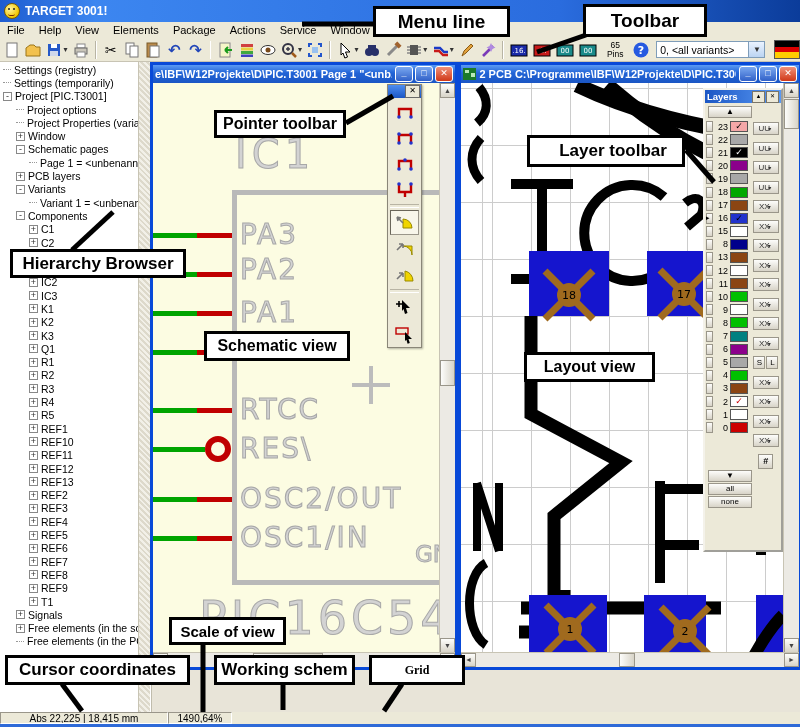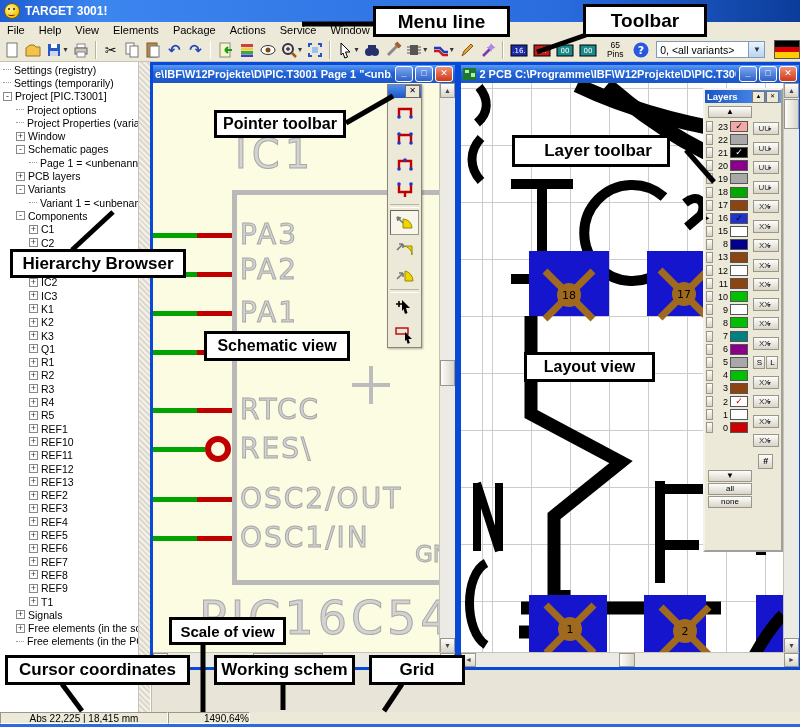--- a/index.html
+++ b/index.html
@@ -936,41 +936,41 @@
       <span class="sthumb" style="left:158px;top:0;width:16px;height:14px;"></span>
       <span class="sbtn" style="right:0;top:0;height:14px;line-height:12px;">►</span>
     </div>
   </div>
 </div>
 
 <div class="statusbar">
   <div class="scell" style="width:168px;">
     <span>Abs 22,225 | 18,415 mm</span>
   </div>
-  <div class="scell" style="width:82px;justify-content:flex-end;">
+  <div class="scell" style="width:64px;">
     <span>1490,64%</span>
   </div>
 </div>
 <div class="bottom-strip"></div>
 
 <svg id="overlay">
   <line x1="302" y1="24" x2="376" y2="24" stroke="#000" stroke-width="5"></line>
   <line x1="537" y1="52" x2="586" y2="35" stroke="#000" stroke-width="5"></line>
   <line x1="346" y1="123" x2="393" y2="96" stroke="#000" stroke-width="5"></line>
   <line x1="686" y1="150" x2="714" y2="182" stroke="#000" stroke-width="5"></line>
   <line x1="72" y1="250" x2="113" y2="212" stroke="#000" stroke-width="5"></line>
   <line x1="203" y1="644" x2="203" y2="712" stroke="#000" stroke-width="5"></line>
   <line x1="283" y1="684" x2="283" y2="710" stroke="#000" stroke-width="5"></line>
   <line x1="402" y1="684" x2="384" y2="711" stroke="#000" stroke-width="5"></line>
   <line x1="62" y1="684" x2="82" y2="711" stroke="#000" stroke-width="5"></line>
 </svg>
 
 <div class="callout" style="left:373px;top:6px;width:137px;height:31px;font-size:19px;">Menu line</div>
 <div class="callout" style="left:583px;top:4px;width:124px;height:33px;font-size:19px;">Toolbar</div>
 <div class="callout" style="left:214px;top:110px;width:132px;height:28px;font-size:16px;">Pointer toolbar</div>
-<div class="callout" style="left:512px;top:135px;width:158px;height:32px;font-size:17px;padding-left:14px;">Layer toolbar</div>
+<div class="callout" style="left:527px;top:135px;width:158px;height:32px;font-size:17px;padding-left:14px;">Layer toolbar</div>
 <div class="callout" style="left:10px;top:249px;width:176px;height:29px;font-size:17px;">Hierarchy Browser</div>
 <div class="callout" style="left:204px;top:331px;width:146px;height:30px;font-size:16px;">Schematic view</div>
 <div class="callout" style="left:524px;top:352px;width:131px;height:30px;font-size:16px;">Layout view</div>
 <div class="callout" style="left:169px;top:617px;width:117px;height:28px;font-size:15px;">Scale of view</div>
 <div class="callout" style="left:214px;top:655px;width:141px;height:30px;font-size:17px;">Working schem</div>
-<div class="callout" style="left:369px;top:655px;width:96px;height:30px;font-size:17px;">Grid</div>
+<div class="callout" style="left:369px;top:655px;width:96px;height:30px;font-size:12px;font-family:Liberation Serif, serif;">Grid</div>
 <div class="callout" style="left:5px;top:655px;width:185px;height:30px;font-size:17px;">Cursor coordinates</div>
 
 </body></html>

